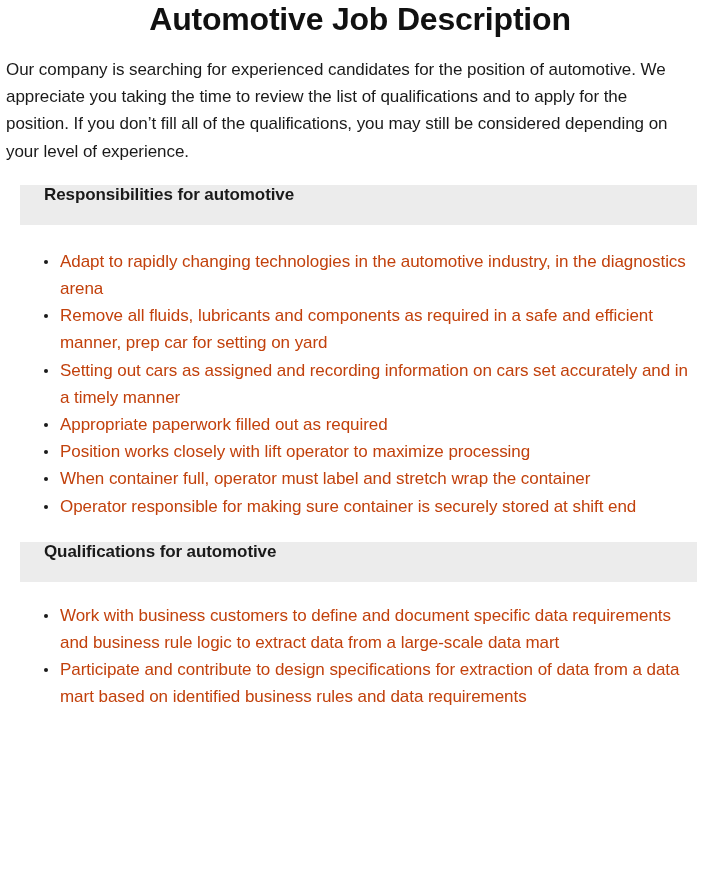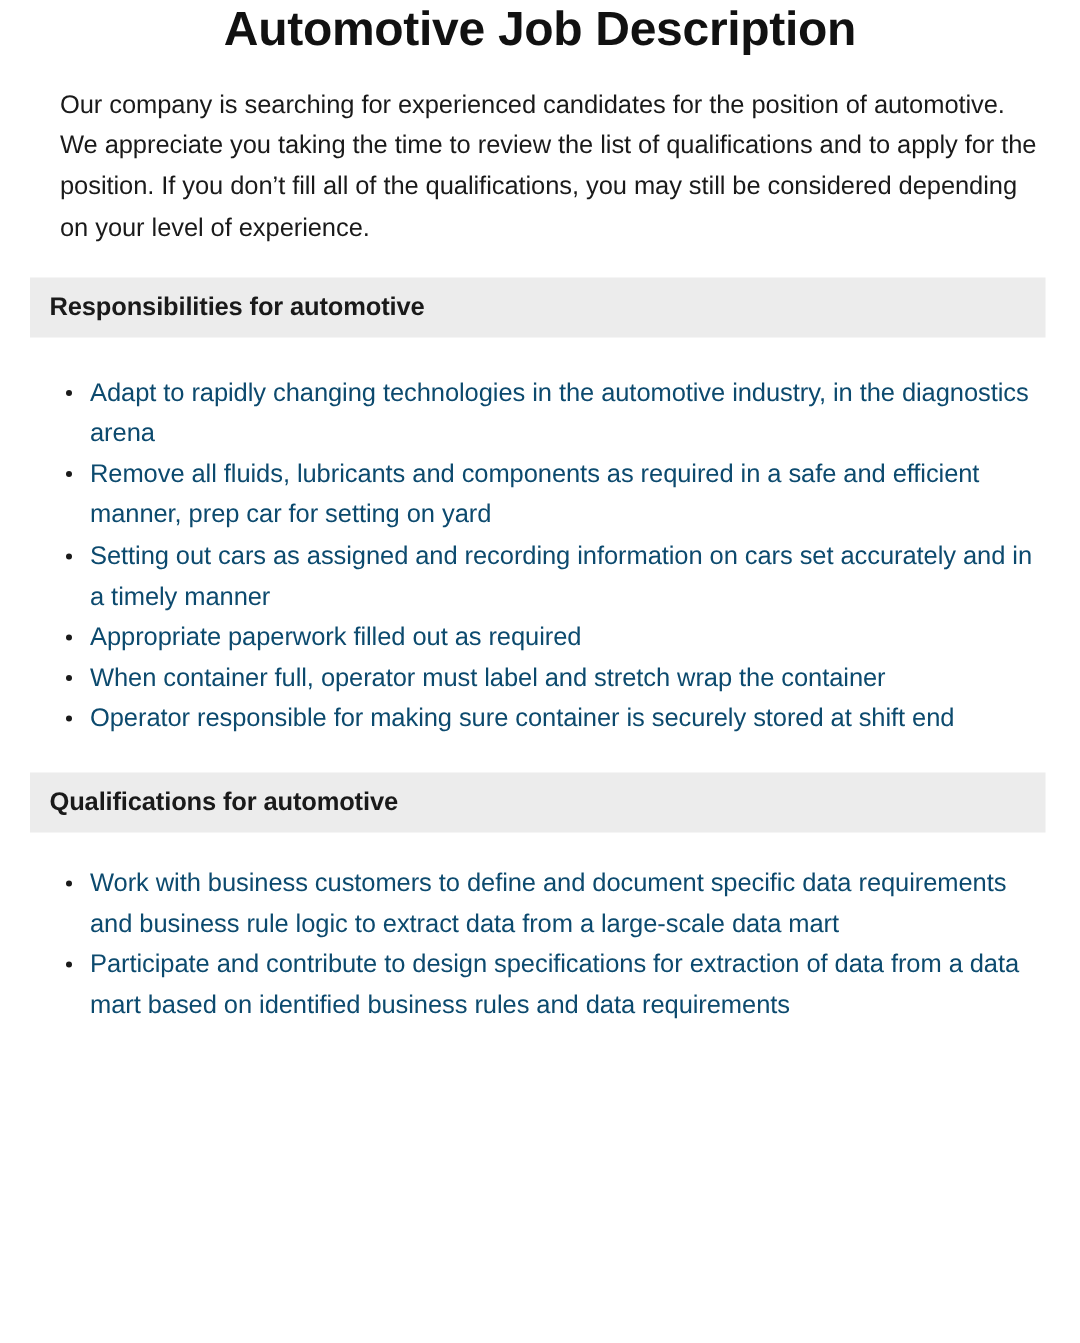--- a/index.html
+++ b/index.html
@@ -44,42 +44,41 @@
   
   .content {
     position: absolute;
     top: 56px;
     left: 0;
     width: 720px;
   }
 
   .intro {
     margin: 0;
-    padding: 0 26px 0 40px;
+    padding: 0 26px 0 6px;
     font-size: 17px;
     line-height: 27.2px;
     color: #1a1a1a;
     letter-spacing: -0.05px;
   }
 
   
   .section {
     margin: 0;
     padding: 0;
   }
   .section-head {
     margin: 0;
     background: #ececec;
     height: 40px;
     margin-left: 20px;
     margin-right: 23px;
     display: flex;
-    align-items: center;
     box-sizing: border-box;
-    padding-left: 13px;
+    padding-left: 24px;
   }
   .section-head-text {
     font-size: 17px;
     font-weight: 700;
     line-height: 20px;
     color: #1a1a1a;
     letter-spacing: -0.1px;
   }
 
   
@@ -91,21 +90,21 @@
     margin: 0;
     padding: 0;
     list-style: none;
   }
   ul.bullets li {
     position: relative;
     margin: 0;
     padding: 0 26px 0 60px;
     font-size: 17px;
     line-height: 27.2px;
-    color: #0c4a6e;
+    color: #c2410c;
     letter-spacing: -0.05px;
   }
   ul.bullets li::before {
     content: "";
     position: absolute;
     left: 44px;
     top: 12px;
     width: 4px;
     height: 4px;
     border-radius: 50%;
@@ -129,20 +128,21 @@
     <div class="section">
       <div class="section-head">
         <span class="section-head-text">Responsibilities for automotive</span>
       </div>
       <div class="list-pad-top"></div>
       <ul class="bullets">
         <li>Adapt to rapidly changing technologies in the automotive industry, in the diagnostics arena</li>
         <li>Remove all fluids, lubricants and components as required in a safe and efficient manner, prep car for setting on yard</li>
         <li>Setting out cars as assigned and recording information on cars set accurately and in a timely manner</li>
         <li>Appropriate paperwork filled out as required</li>
+        <li>Position works closely with lift operator to maximize processing</li>
         <li>When container full, operator must label and stretch wrap the container</li>
         <li>Operator responsible for making sure container is securely stored at shift end</li>
       </ul>
     </div>
 
     <div class="gap-before-qual"></div>
     <div class="section">
       <div class="section-head">
         <span class="section-head-text">Qualifications for automotive</span>
       </div>

